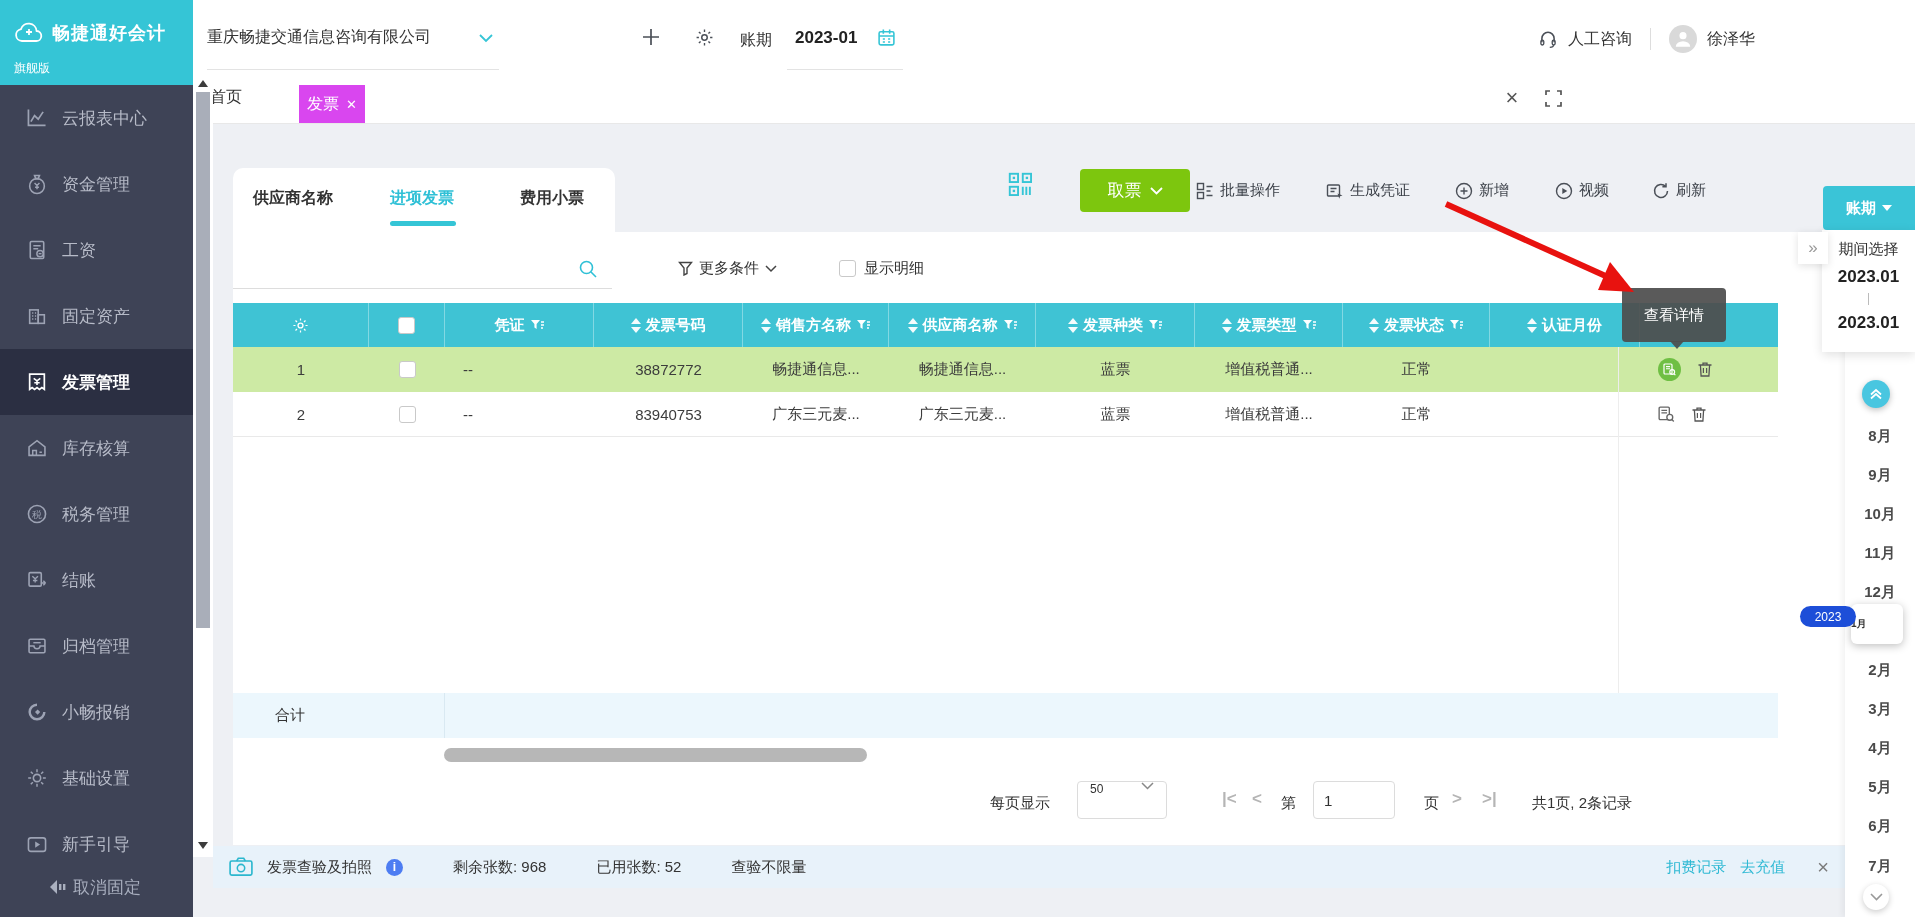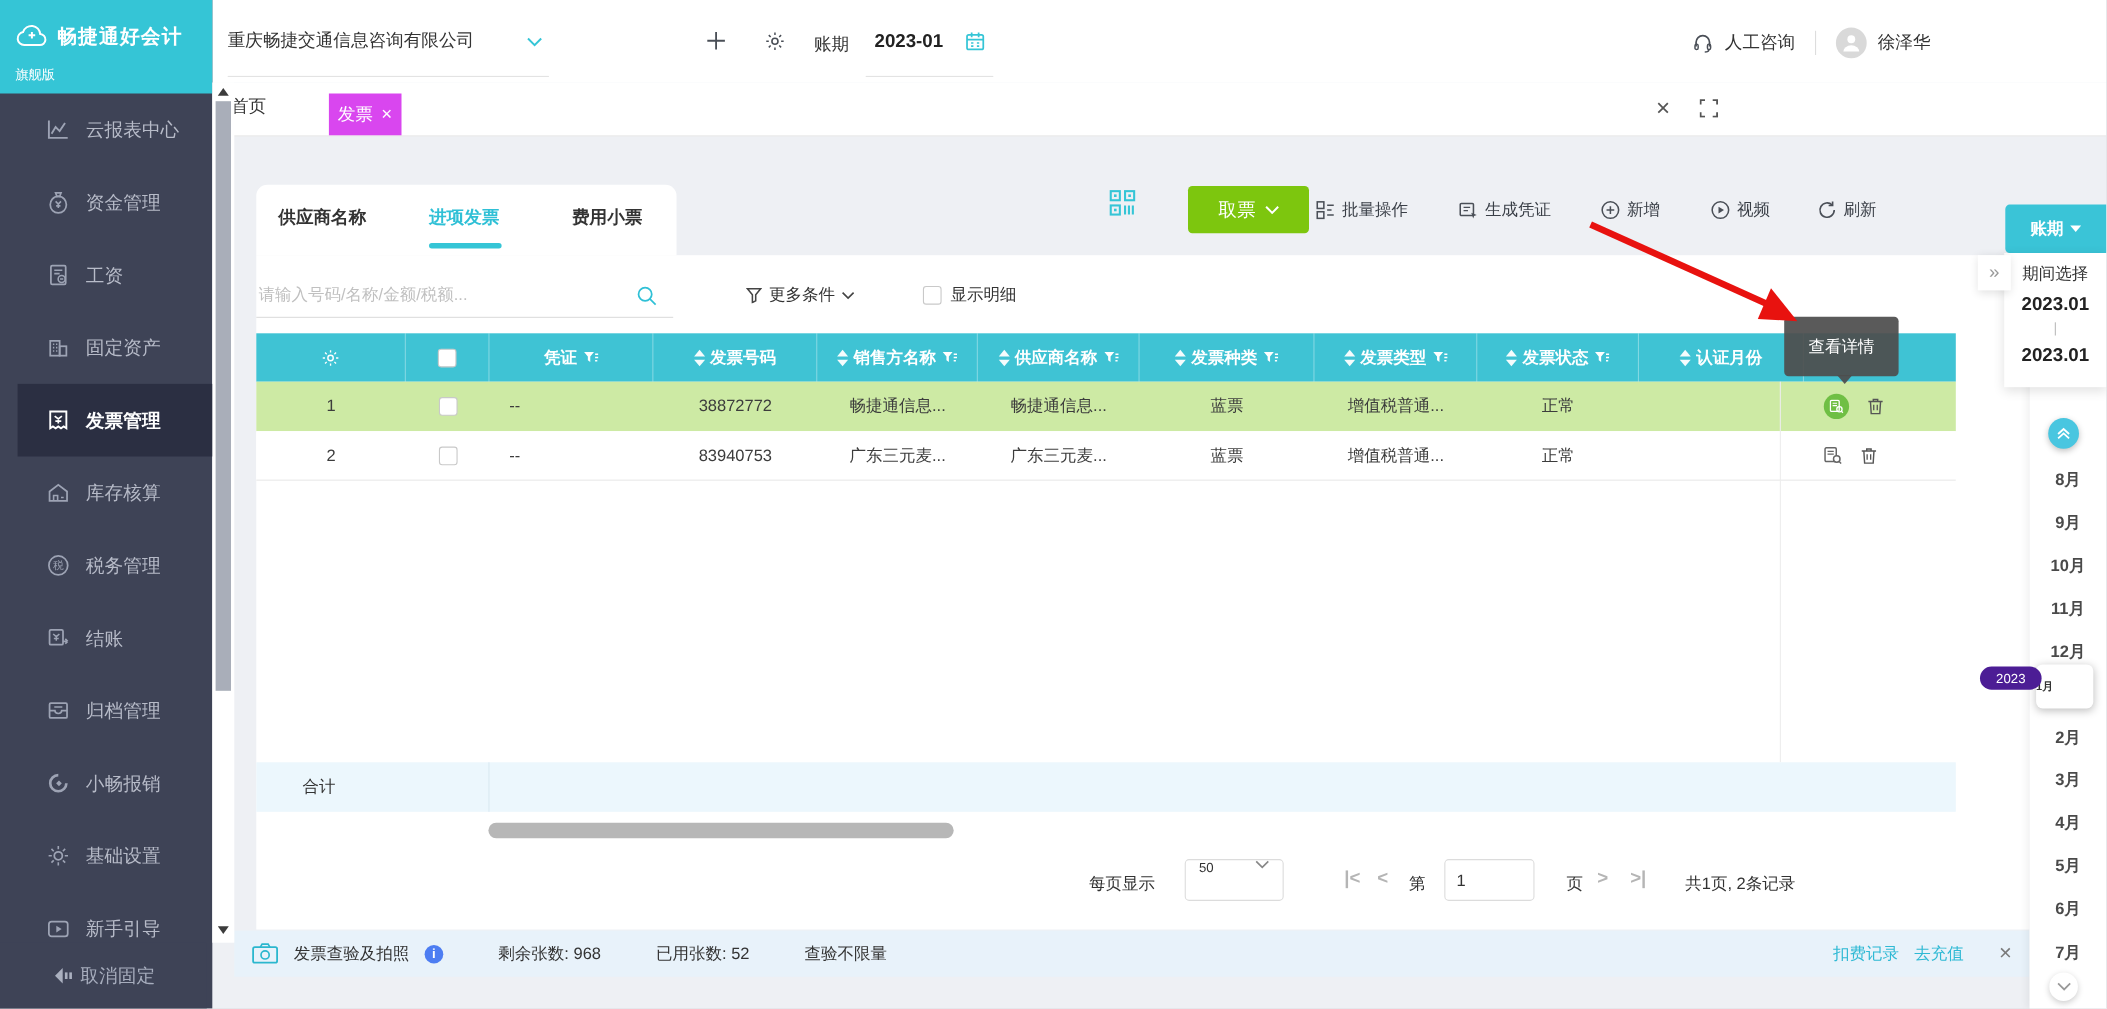--- a/index.html
+++ b/index.html
@@ -8,21 +8,21 @@
        font-family:"Liberation Sans","DejaVu Sans",sans-serif;color:#333;}
   .abs{position:absolute;}
   svg{display:block;}
 
   
   .sidebar{left:0;top:0;width:193px;height:917px;background:#3e4356;z-index:5;}
   .logo{height:85px;background:#35c5d6;position:relative;}
   .logo-row{position:absolute;left:14px;top:20px;display:flex;align-items:center;gap:8px;}
   .brand-title{color:#fff;font-size:18px;font-weight:bold;letter-spacing:1px;white-space:nowrap;}
   .brand-edition{position:absolute;left:14px;top:60px;color:#fff;font-size:12px;}
-  .nav{position:absolute;top:85px;left:16px;width:193px;}
+  .nav{position:absolute;top:85px;left:0;width:193px;}
   .nav-item{height:66px;display:flex;align-items:center;gap:14px;padding-left:26px;
             color:#b7bbc8;font-size:17px;cursor:pointer;}
   .nav-item .nicon{width:22px;height:22px;flex:0 0 22px;color:#9da3b4;}
   .nav-item.active{background:#2b2f42;color:#fff;font-weight:bold;}
   .nav-item.active .nicon{color:#fff;}
   .unpin{left:0;top:857px;width:188px;height:60px;background:#3e4356;display:flex;
          align-items:center;justify-content:center;gap:6px;color:#a7adbd;font-size:17px;z-index:6;}
   
   .side-scroll{left:193px;top:75px;width:20px;height:782px;background:#fff;z-index:5;}
   .side-thumb{position:absolute;left:3px;top:17px;width:14px;height:536px;background:#a9aeb9;}
@@ -125,21 +125,21 @@
   .f-close{color:#7a7a7a;font-size:20px;cursor:pointer;margin-left:18px;}
   .info-dot{width:17px;height:17px;border-radius:50%;background:#4d7df2;color:#fff;font-size:12px;font-weight:bold;
             display:flex;align-items:center;justify-content:center;}
 
   
   .rail{left:1845px;top:232px;width:70px;height:685px;background:#fff;box-shadow:-3px 0 6px rgba(0,0,0,.05);z-index:5;}
   .month{position:absolute;left:0;width:70px;text-align:center;font-size:15px;font-weight:bold;color:#4a4a4a;cursor:pointer;}
   .month-card{position:absolute;left:6px;top:372px;width:52px;height:40px;background:#fff;border-radius:6px;
               box-shadow:0 2px 8px rgba(0,0,0,.25);display:flex;align-items:center;justify-content:flex-start;
               font-size:10px;font-weight:bold;color:#333;cursor:pointer;z-index:2;}
-  .badge-2023{left:1800px;top:606px;width:56px;height:21px;background:#4c1d95;border-radius:11px;color:#fff;
+  .badge-2023{left:1800px;top:606px;width:56px;height:21px;background:#1d4ed8;border-radius:11px;color:#fff;
               font-size:12px;display:flex;align-items:center;justify-content:center;z-index:7;}
   .rail-up{position:absolute;left:17px;top:148px;width:28px;height:28px;border-radius:50%;
            background:#49c6e0;box-shadow:0 2px 6px rgba(0,0,0,.25);display:flex;align-items:center;justify-content:center;cursor:pointer;}
   .rail-dn{position:absolute;left:18px;top:652px;width:26px;height:26px;border-radius:50%;background:#fff;
            box-shadow:0 2px 6px rgba(0,0,0,.2);display:flex;align-items:center;justify-content:center;cursor:pointer;}
 
   
   .pp{left:1822px;top:230px;width:93px;height:122px;background:#fff;box-shadow:0 3px 10px rgba(0,0,0,.12);z-index:6;text-align:center;}
   .pp-title{margin-top:10px;font-size:15px;color:#333;}
   .pp-date{font-size:17px;font-weight:bold;color:#222;margin-top:8px;}
@@ -446,21 +446,20 @@
     <span>刷新</span>
   </div>
 
   <div class="abs btn-period">
     <span>账期</span>
     <span class="caret-dn"></span>
   </div>
 
   <div class="abs filter-row">
     <div class="search-box">
-      <input class="search-input" placeholder="请输入号码/名称/金额/税额..." style="">
       <span class="search-ico">
         <svg width="20" height="20" viewBox="0 0 20 20">
             <circle cx="8.5" cy="8.5" r="6" fill="none" stroke="#2fc0d6" stroke-width="1.6"></circle>
             <path d="M13 13l5 5" stroke="#2fc0d6" stroke-width="1.6"></path>
           </svg>
         </span>
     </div>
     <div class="more-cond">
       <span>
           <svg width="15" height="15" viewBox="0 0 15 15">

